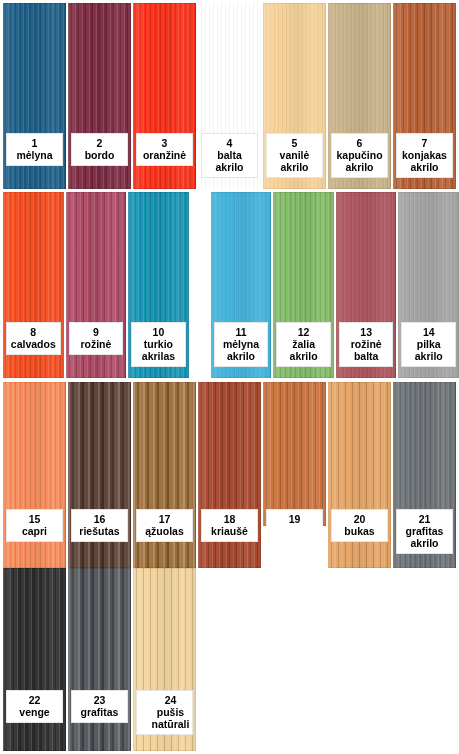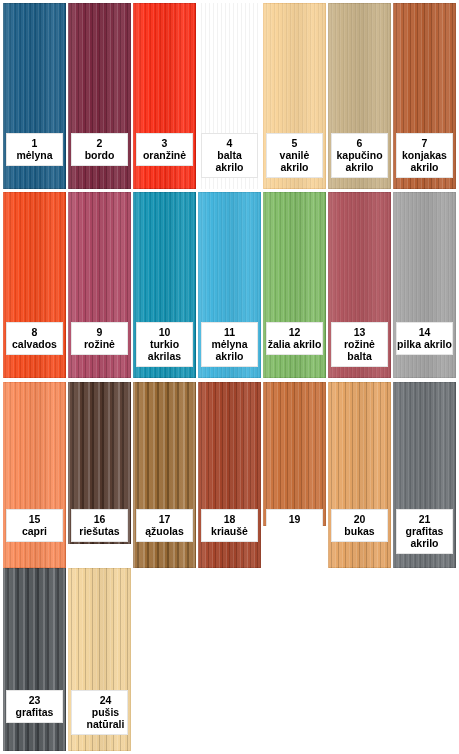--- a/index.html
+++ b/index.html
@@ -190,21 +190,21 @@
         </div>
       </div>
       <div class="swatch" style="height: 186px; background: rgb(18, 147, 179); box-shadow: rgb(13, 130, 160) 0px 0px 0px 1px inset;">
         <div class="grain fine"></div>
         <div class="sheen"></div>
         <div class="label" style="top: 130px;">
           <span class="num">10</span>
           <span class="nm">turkio akrilas</span>
         </div>
       </div>
-      <div class="swatch" style="height: 186px; background: rgb(68, 181, 221); box-shadow: rgb(57, 166, 204) 0px 0px 0px 1px inset;">
+      <div class="swatch" style="height: 186px; background: rgb(68, 181, 221); box-shadow: rgb(57, 166, 204) 0px 0px 0px 1px inset; margin-left: 20px;">
         <div class="grain flat"></div>
         <div class="sheen"></div>
         <div class="label" style="top: 130px;">
           <span class="num">11</span>
           <span class="nm">mėlyna akrilo</span>
         </div>
       </div>
       <div class="swatch" style="height: 186px; background: rgb(128, 187, 101); box-shadow: rgb(113, 171, 87) 0px 0px 0px 1px inset;">
         <div class="grain fine"></div>
         <div class="sheen"></div>
@@ -232,21 +232,21 @@
     </div>
     <div class="row" style="top: 382px; height: 186px;">
       <div class="swatch" style="height: 186px; background: rgb(249, 138, 88); box-shadow: rgb(239, 122, 71) 0px 0px 0px 1px inset;">
         <div class="grain fine"></div>
         <div class="sheen"></div>
         <div class="label" style="top: 127px;">
           <span class="num">15</span>
           <span class="nm">capri</span>
         </div>
       </div>
-      <div class="swatch" style="height: 162px; background: rgb(85, 57, 45); box-shadow: rgb(70, 47, 37) 0px 0px 0px 1px inset;">
+      <div class="swatch" style="height: 186px; background: rgb(85, 57, 45); box-shadow: rgb(70, 47, 37) 0px 0px 0px 1px inset;">
         <div class="grain wide"></div>
         <div class="sheen"></div>
         <div class="label" style="top: 127px;">
           <span class="num">16</span>
           <span class="nm">riešutas</span>
         </div>
       </div>
       <div class="swatch" style="height: 186px; background: rgb(155, 107, 52); box-shadow: rgb(138, 93, 43) 0px 0px 0px 1px inset;">
         <div class="grain wide"></div>
         <div class="sheen"></div>
@@ -282,20 +282,28 @@
       <div class="swatch" style="height: 186px; background: rgb(107, 112, 116); box-shadow: rgb(94, 99, 103) 0px 0px 0px 1px inset;">
         <div class="grain fine"></div>
         <div class="sheen"></div>
         <div class="label" style="top: 127px;">
           <span class="num">21</span>
           <span class="nm">grafitas akrilo</span>
         </div>
       </div>
     </div>
     <div class="row" style="top: 568px; height: 183px;">
+      <div class="swatch" style="height: 183px; background: rgb(43, 43, 43); box-shadow: rgb(31, 31, 31) 0px 0px 0px 1px inset;">
+        <div class="grain med"></div>
+        <div class="sheen"></div>
+        <div class="label" style="top: 122px;">
+          <span class="num">22</span>
+          <span class="nm">venge</span>
+        </div>
+      </div>
       <div class="swatch" style="height: 183px; background: rgb(75, 80, 84); box-shadow: rgb(62, 67, 71) 0px 0px 0px 1px inset;">
         <div class="grain wide"></div>
         <div class="sheen"></div>
         <div class="label" style="top: 122px;">
           <span class="num">23</span>
           <span class="nm">grafitas</span>
         </div>
       </div>
       <div class="swatch" style="height: 183px; background: rgb(243, 212, 155); box-shadow: rgb(230, 196, 135) 0px 0px 0px 1px inset;">
         <div class="grain med"></div>

